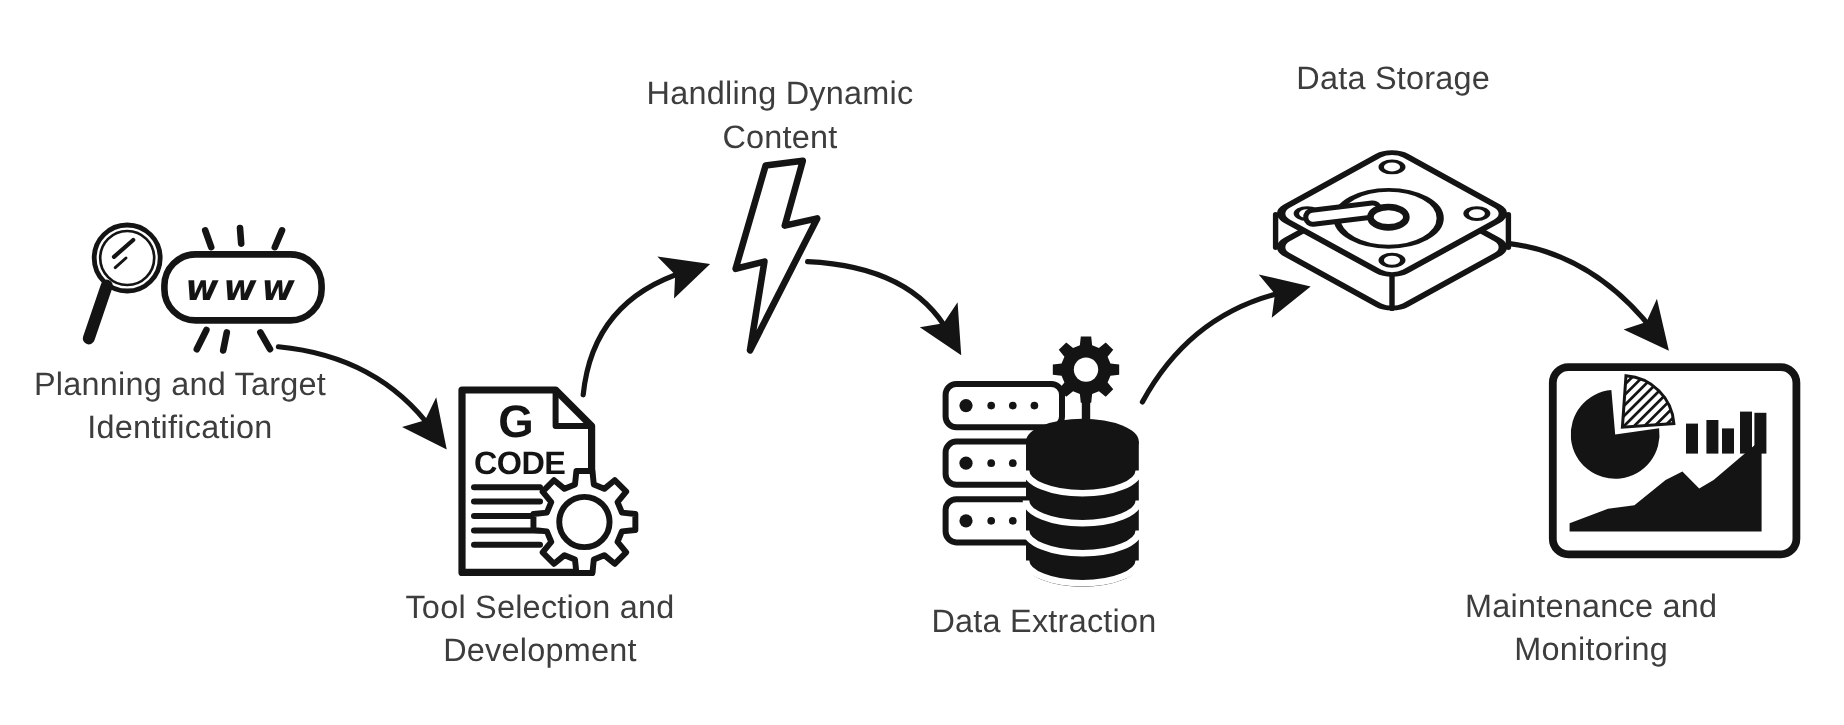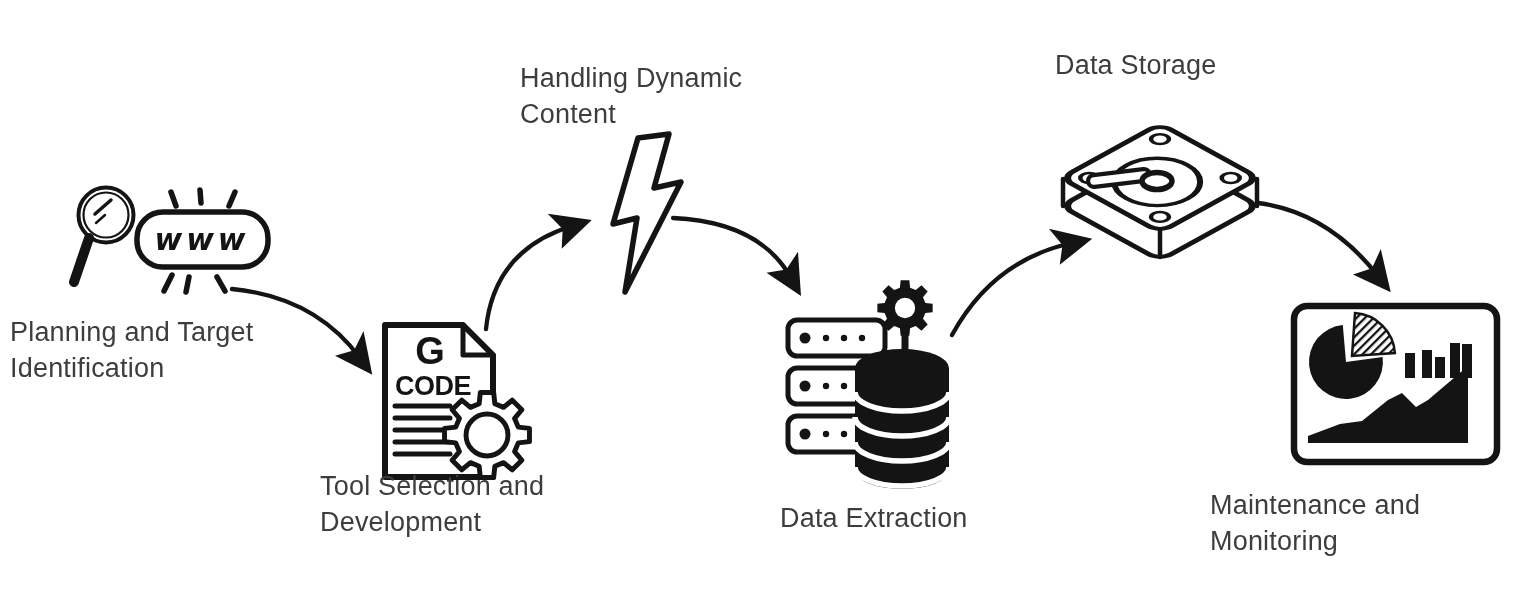--- a/index.html
+++ b/index.html
@@ -13,21 +13,21 @@
   .icon-svg{position:absolute;overflow:visible;}
   #arrow-layer{position:absolute;left:0;top:0;z-index:1;pointer-events:none;}
   .stage-label{
     position:absolute;
     z-index:2;
     font-size:27px;
     font-weight:500;
     line-height:36px;
     letter-spacing:0.2px;
     color:#3d3d3d;
-    text-align:left;
+    text-align:center;
     white-space:pre-line;
   }
   .ink{stroke:#141414;fill:none;stroke-linecap:round;stroke-linejoin:round;}
   .ink-fill{fill:#141414;stroke:none;}
   .paper{fill:#ffffff;}
 </style>
 </head>
 <body>
 
 <div id="canvas">
@@ -67,41 +67,41 @@
     </g>
     <g class="ink" stroke-width="5.5">
       <line x1="116" y1="22" x2="121" y2="36"></line>
       <line x1="145" y1="20" x2="146" y2="33"></line>
       <line x1="180" y1="22" x2="174" y2="36"></line>
       <line x1="117" y1="105" x2="109" y2="121"></line>
       <line x1="134" y1="107" x2="131" y2="122"></line>
       <line x1="162" y1="107" x2="170" y2="121"></line>
     </g>
   </svg>
-  <div class="stage-label" style="left:10px;top:314px;width:280px">Planning and Target
+  <div class="stage-label" style="left:10px;top:302px;width:280px">Planning and Target
 Identification</div>
 
   <svg class="icon-svg" style="left:380px;top:318px;z-index:2" width="165" height="168" viewBox="0 0 165 168">
     <path d="M5,7 L83,7 L113,37 L113,159 L5,159 Z" class="ink paper" stroke-width="6"></path>
     <path d="M83,7 L83,37 L113,37" class="ink" stroke-width="5"></path>
     <text x="50" y="46" text-anchor="middle" font-family="Liberation Sans, sans-serif" font-size="38" font-weight="bold" fill="#141414">G</text>
     <text x="53" y="77" text-anchor="middle" font-family="Liberation Sans, sans-serif" font-size="27" font-weight="bold" letter-spacing="-0.5" fill="#141414">CODE</text>
     <g class="ink" stroke-width="5">
       <line x1="15" y1="88" x2="70" y2="88"></line>
       <line x1="15" y1="100" x2="70" y2="100"></line>
       <line x1="15" y1="112" x2="70" y2="112"></line>
       <line x1="15" y1="124" x2="70" y2="124"></line>
       <line x1="15" y1="136" x2="70" y2="136"></line>
     </g>
     <g transform="translate(107,117) scale(1.075)">
       <use href="#gear-shape" class="paper" stroke="#141414" stroke-width="4.6" stroke-linejoin="round"></use>
       <circle cx="0" cy="0" r="19.5" class="paper" stroke="#141414" stroke-width="4.6"></circle>
     </g>
   </svg>
-  <div class="stage-label" style="left:320px;top:468px;width:260px">Tool Selection and
+  <div class="stage-label" style="left:320px;top:488px;width:260px">Tool Selection and
 Development</div>
 
   <svg class="icon-svg" style="left:598px;top:132px;z-index:2" width="90" height="168" viewBox="0 0 90 168">
     <path d="M40,6 L71,2 L56,56 L83,50 L27,160 L39,86 L15,92 Z" class="ink paper" stroke-width="5.5"></path>
   </svg>
   <div class="stage-label" style="left:520px;top:60px;width:260px">Handling Dynamic
 Content</div>
 
   <svg class="icon-svg" style="left:780px;top:275px;z-index:2" width="180" height="220" viewBox="0 0 180 220">
     <g>
@@ -132,21 +132,21 @@
       <path d="M75,93 L75,195 A47,19 0 0 0 169,195 L169,93 Z" class="ink-fill"></path>
       <ellipse cx="122" cy="93" rx="47" ry="19" class="ink-fill"></ellipse>
       <g stroke="#ffffff" stroke-width="5.5" fill="none">
         <path d="M75,117 A47,19 0 0 0 169,117"></path>
         <path d="M75,142 A47,19 0 0 0 169,142"></path>
         <path d="M75,167 A47,19 0 0 0 169,167"></path>
         <path d="M75,192 A47,19 0 0 0 169,192"></path>
       </g>
     </g>
   </svg>
-  <div class="stage-label" style="left:780px;top:500px;width:220px">Data Extraction</div>
+  <div class="stage-label" style="left:760px;top:500px;width:220px">Data Extraction</div>
 
   <svg class="icon-svg" style="left:1050px;top:105px;z-index:2" width="220" height="165" viewBox="0 0 220 165">
     <g transform="translate(110,101) scale(1,0.55) rotate(45)">
       <rect x="-70" y="-70" width="140" height="140" rx="16" class="paper" stroke="#141414" stroke-width="7"></rect>
     </g>
     <g class="ink" stroke-width="4.5">
       <line x1="13" y1="74" x2="13" y2="101"></line>
       <line x1="207" y1="74" x2="207" y2="101"></line>
       <line x1="110" y1="124" x2="110" y2="152"></line>
     </g>

